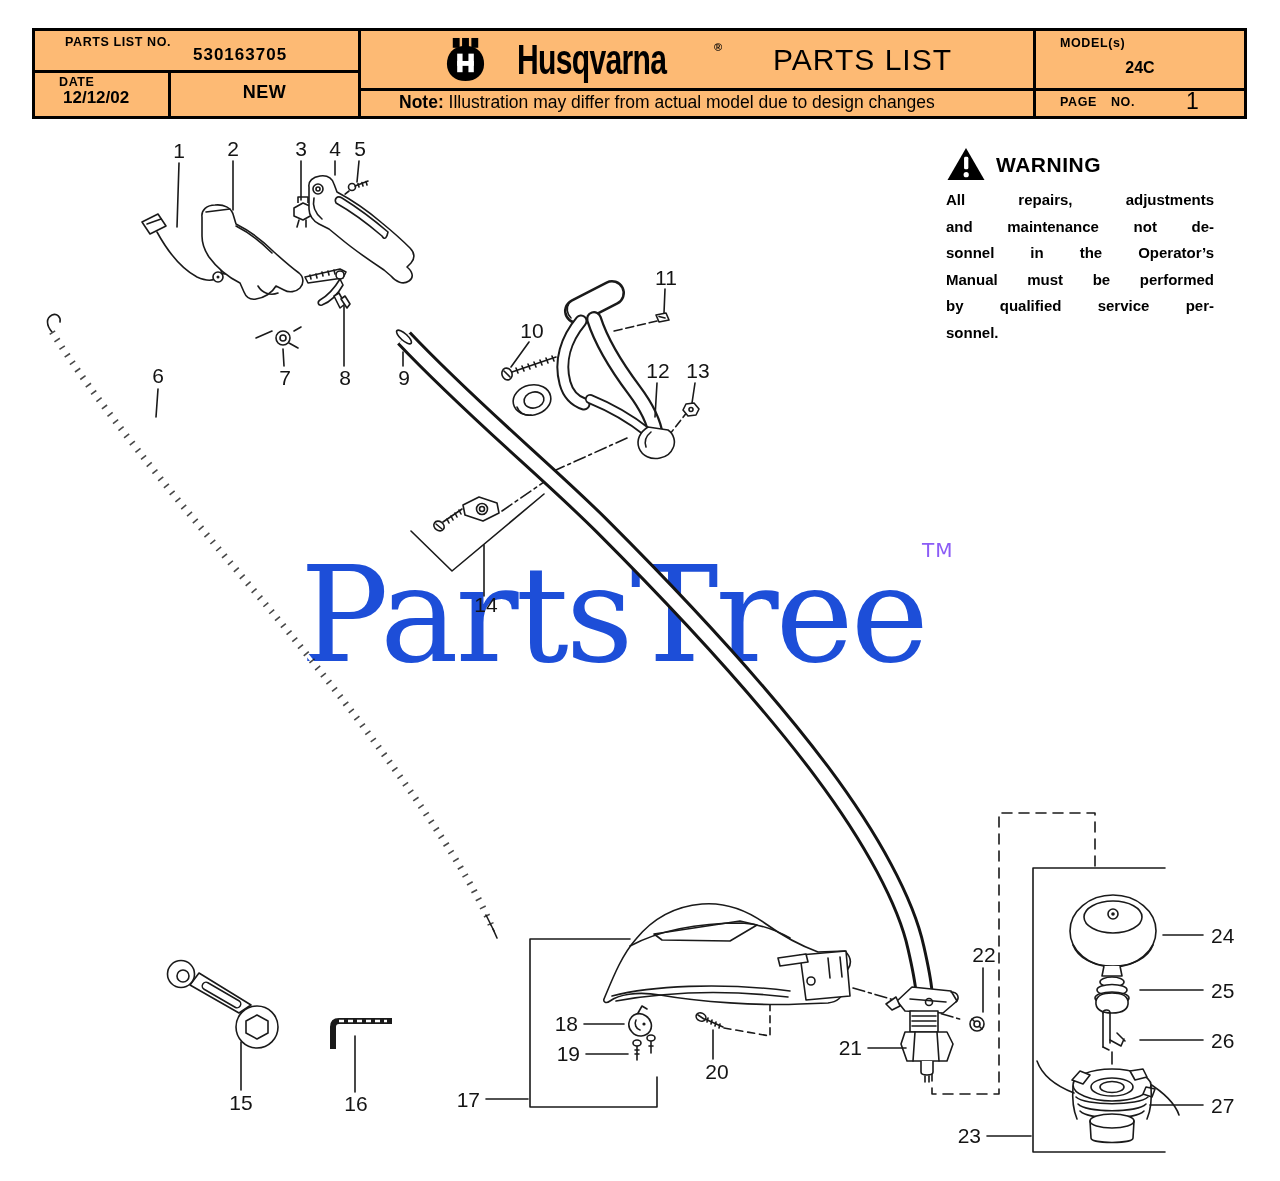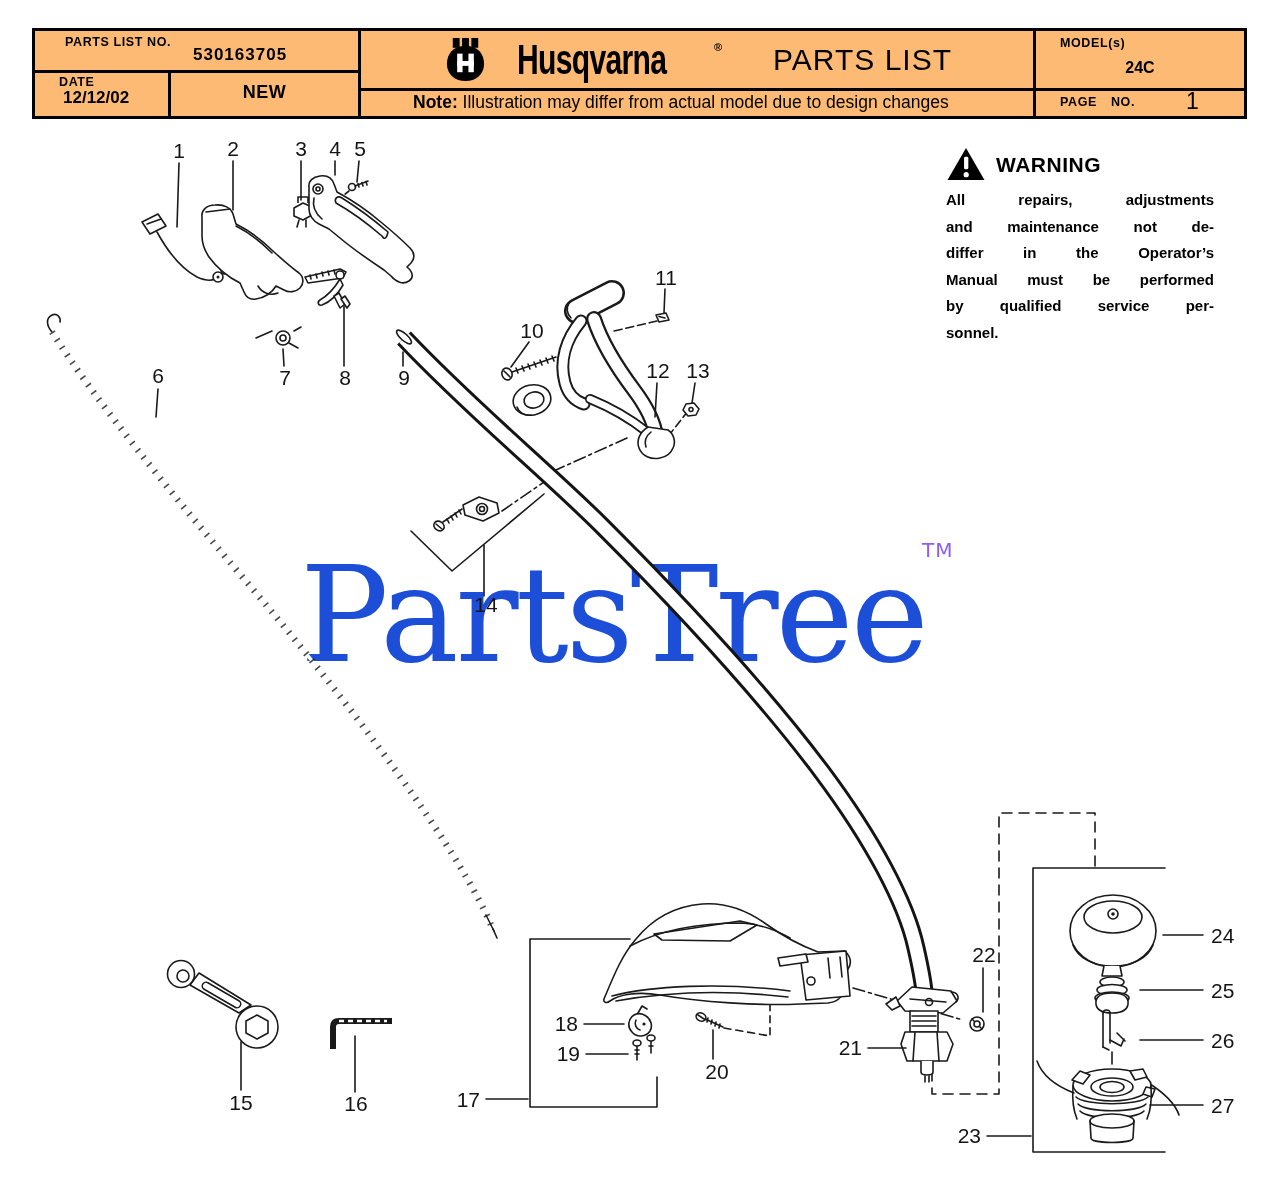--- a/index.html
+++ b/index.html
@@ -25,21 +25,21 @@
   .date-lbl{position:absolute;left:24px;top:2px;}
   .date-val{position:absolute;left:28px;top:15px;font-size:17px;font-weight:bold;}
   .new-val{display:inline-block;margin-top:9px;font-size:18px;font-weight:bold;letter-spacing:.5px;}
   .brandwrap{display:flex;align-items:center;gap:25px;}
   .brandmark{width:47px;height:45px;margin-right:3px;}
   .brandname{width:170px;overflow:visible;white-space:nowrap;}
   .brandname span{display:inline-block;font-size:43px;font-weight:bold;letter-spacing:-1px;
      transform:scaleX(.70);transform-origin:left center;}
   .regmark{font-size:11px;font-weight:bold;position:relative;top:-13px;left:2px;}
   .doctitle{font-size:30px;letter-spacing:1px;margin-left:28px;white-space:nowrap;}
-  .note-line{font-size:17.5px;padding-left:52px;line-height:23px;white-space:nowrap;}
+  .note-line{font-size:17.5px;padding-left:38px;line-height:23px;white-space:nowrap;}
   .note-b{font-weight:bold;}
   .model-lbl{position:absolute;left:24px;top:5px;}
   .model-val{position:absolute;left:0;right:0;top:28px;text-align:center;font-size:16px;font-weight:bold;}
   .page-lbl{position:absolute;left:24px;top:4px;word-spacing:10px;}
   .page-val{position:absolute;left:150px;top:-3px;font-size:23px;}
   
   .warn{position:absolute;left:946px;top:147px;width:268px;z-index:3;}
   .warn-head{display:flex;align-items:center;}
   .warn-title{font-size:21px;font-weight:bold;letter-spacing:.5px;margin-left:10px;}
   .warn-body{margin-top:5px;font-size:15px;font-weight:bold;line-height:26.5px;}
@@ -108,21 +108,21 @@
     <svg width="40" height="35" viewBox="0 0 40 36">
       <path d="M20 1 L39 34 H1 Z" fill="#000"></path>
       <rect x="18" y="10" width="4.4" height="13" rx="1.5" fill="#fff"></rect>
       <circle cx="20.2" cy="28.5" r="2.7" fill="#fff"></circle>
     </svg>
     <span class="warn-title">WARNING</span>
   </div>
   <div class="warn-body">
     <div class="jline">All repairs, adjustments</div>
     <div class="jline">and maintenance not de-</div>
-    <div class="jline">differ in the Operator’s</div>
+    <div class="jline">sonnel in the Operator’s</div>
     <div class="jline">Manual must be performed</div>
     <div class="jline">by qualified service per-</div>
     <div>sonnel.</div>
   </div>
 </div>
 
 <svg class="diagram" width="1280" height="1181" viewBox="0 0 1280 1181">
 
   <g>
     <path class="ln" d="M349 191 L330 206" stroke-dasharray="5 4"></path>

